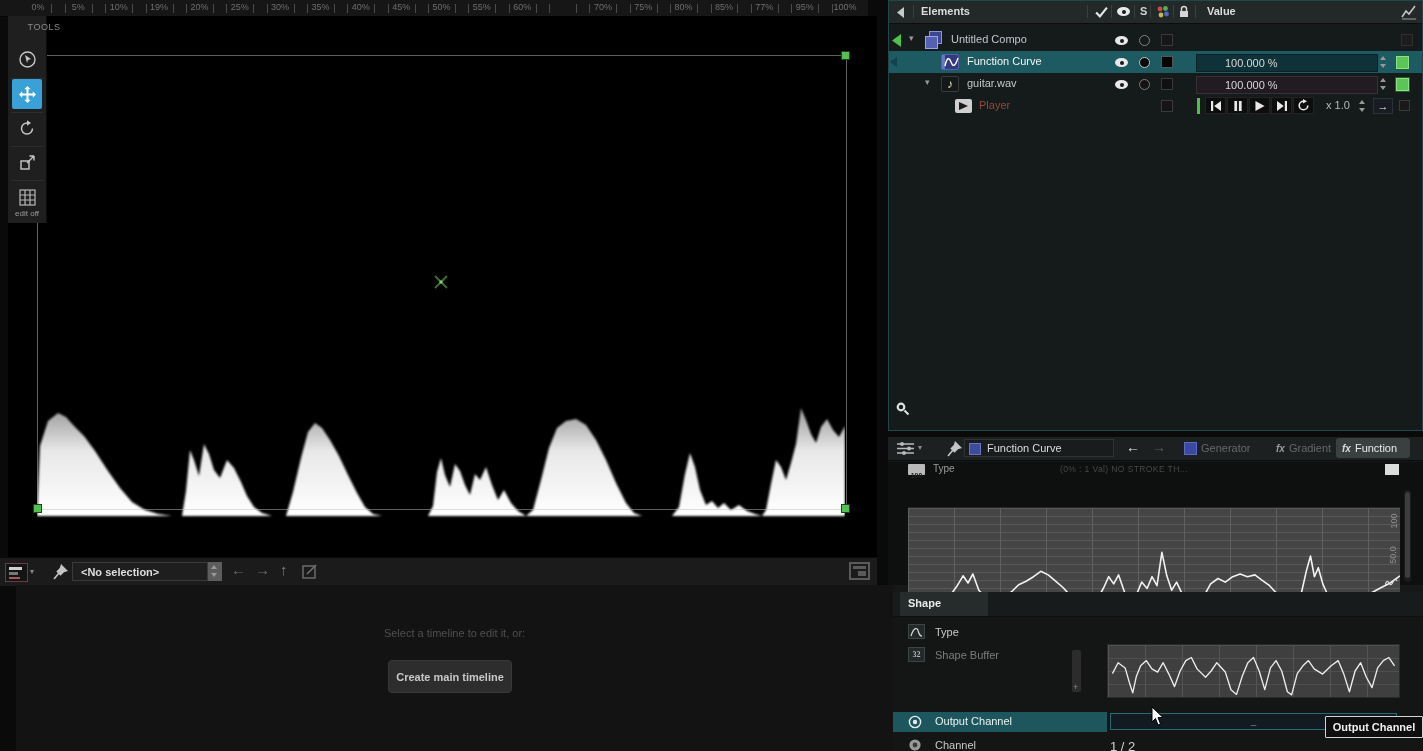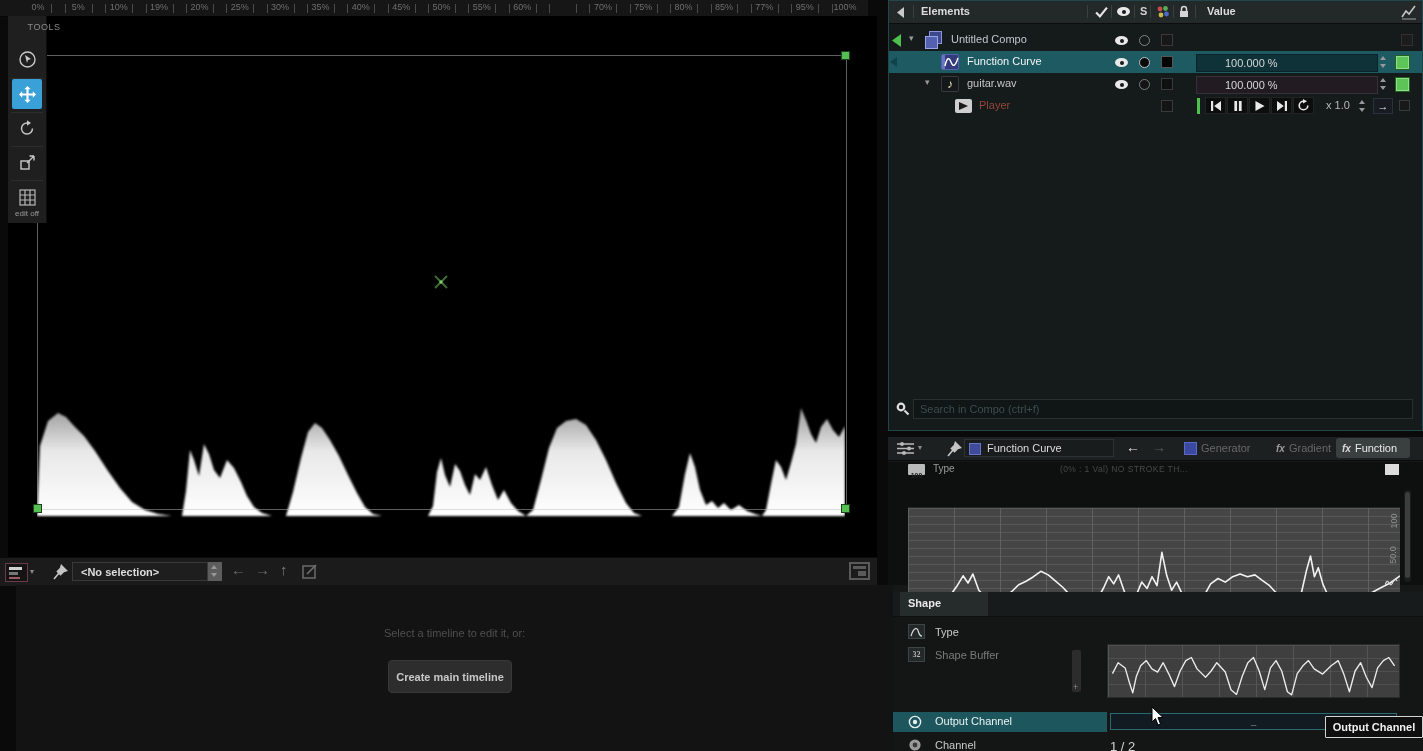--- a/index.html
+++ b/index.html
@@ -366,21 +366,20 @@
         <span style="color:#e6e6e6;font-size:11px;line-height:14px;">→</span>
       </div>
       <div class="sq" style="left:510px;top:5px;width:11px;height:11px;background:#191919;"></div>
     </div>
 
     <svg class="abs" style="left:6px;top:400px;" width="15" height="15" viewBox="0 0 15 15">
       <circle cx="6" cy="6" r="4.4" fill="#e0e0e0"></circle>
         <circle cx="6" cy="6" r="2.2" fill="#151a1a"></circle>
       <line x1="9.5" y1="9.5" x2="13.5" y2="13.5" stroke="#e0e0e0" stroke-width="2"></line>
     </svg>
-    <input id="search" type="text" placeholder="Search in Compo (ctrl+f)" style="">
   </div>
 
   <div id="inspector" class="abs">
     <div id="ihead">
       <svg class="abs" style="left:8px;top:4px;" width="19" height="15" viewBox="0 0 19 15">
         <path d="M1,3 H18 M1,7.5 H18 M1,12 H18" stroke="#b9b9b9" stroke-width="1.4"></path>
         <circle cx="6" cy="3" r="2" fill="#b9b9b9"></circle>
           <circle cx="13" cy="7.5" r="2" fill="#b9b9b9"></circle>
           <circle cx="8" cy="12" r="2" fill="#b9b9b9"></circle>
       </svg>

